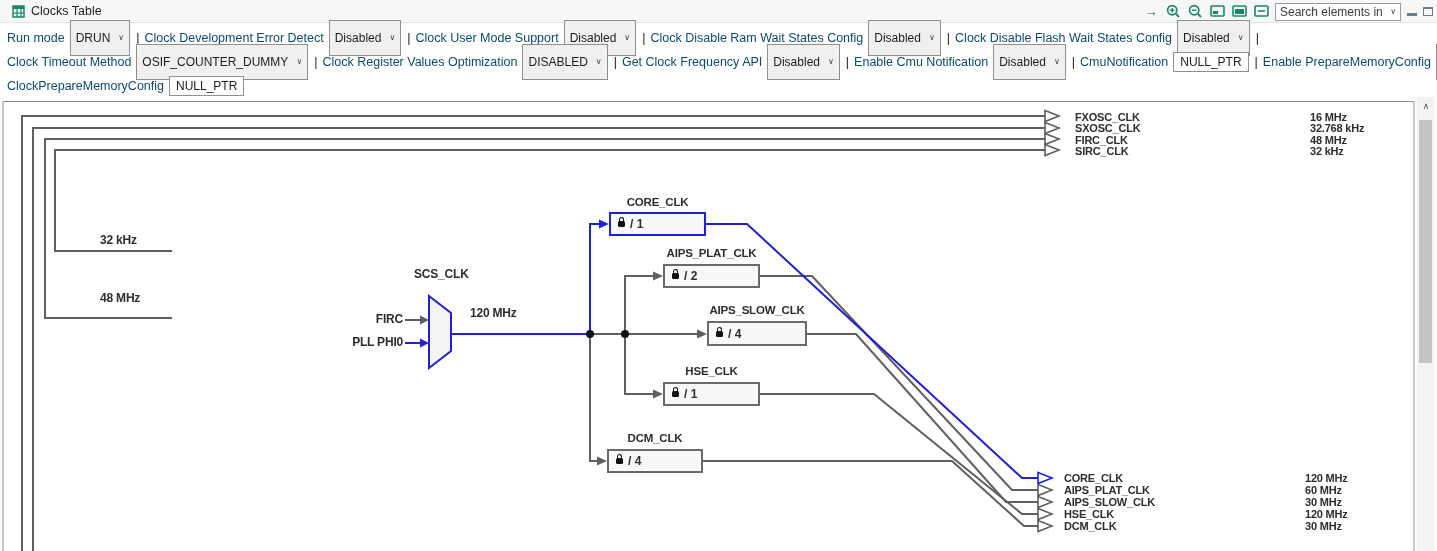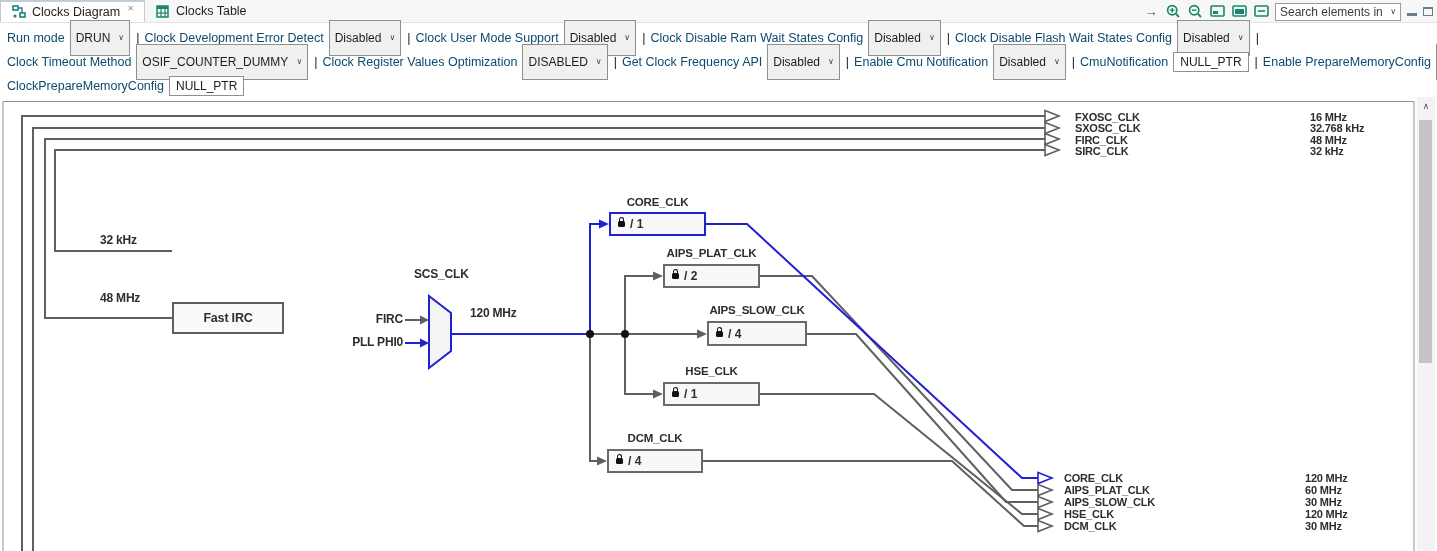--- a/index.html
+++ b/index.html
@@ -70,32 +70,20 @@
   .vscroll .up{position:absolute;left:0;top:0;width:18px;height:18px;display:flex;align-items:center;
     justify-content:center;font-size:9px;color:#555;}
   .vscroll .thumb{position:absolute;left:2px;top:23px;width:13px;height:243px;background:#c4c4c4;}
 </style>
 </head>
 <body>
 
 <div id="app">
 
   <div class="tabbar">
-    <div class="tab active">
-      <span class="tbicon">
-        <svg width="14" height="14" viewBox="0 0 14 14">
-            <rect x="1" y="1" width="5" height="4" fill="none" stroke="#17886b" stroke-width="1.6"></rect>
-            <rect x="8" y="8" width="5" height="4" fill="none" stroke="#17886b" stroke-width="1.6"></rect>
-            <path d="M6,3 L10,3 L10,8" stroke="#2a6fbd" stroke-width="1.4" fill="none"></path>
-            <circle cx="3" cy="11" r="1.6" fill="#17886b"></circle>
-          </svg>
-      </span>
-      <span>Clocks Diagram</span>
-      <span class="tab-close">✕</span>
-    </div>
     <div class="tab">
       <span class="tbicon">
         <svg width="13" height="13" viewBox="0 0 13 13">
             <rect x="1" y="1" width="11" height="11" fill="none" stroke="#17886b" stroke-width="1.5"></rect>
             <rect x="1" y="1" width="11" height="3" fill="#17886b"></rect>
             <line x1="5" y1="4" x2="5" y2="12" stroke="#17886b" stroke-width="1.2"></line>
             <line x1="9" y1="4" x2="9" y2="12" stroke="#17886b" stroke-width="1.2"></line>
             <line x1="1" y1="8" x2="12" y2="8" stroke="#17886b" stroke-width="1.2"></line>
           </svg>
       </span>
@@ -295,21 +283,20 @@
   <div class="dlab" style="left:1075px;top:122px;">SXOSC_CLK</div>
   <div class="dlab" style="left:1075px;top:134px;">FIRC_CLK</div>
   <div class="dlab" style="left:1075px;top:145px;">SIRC_CLK</div>
   <div class="dlab" style="left:1310px;top:111px;">16 MHz</div>
   <div class="dlab" style="left:1310px;top:122px;">32.768 kHz</div>
   <div class="dlab" style="left:1310px;top:134px;">48 MHz</div>
   <div class="dlab" style="left:1310px;top:145px;">32 kHz</div>
 
   <div class="dlab2" style="left:100px;top:234px;">32 kHz</div>
   <div class="dlab2" style="left:100px;top:292px;">48 MHz</div>
-  <div class="nodebox" style="left:172px;top:302px;width:112px;height:32px;">Fast IRC</div>
 
   <div class="dlab2" style="left:414px;top:268px;">SCS_CLK</div>
   <div class="dlab2" style="left:373px;top:313px;width:30px;text-align:right;">FIRC</div>
   <div class="dlab2" style="left:352px;top:336px;width:51px;text-align:right;">PLL PHI0</div>
   <div class="dlab2" style="left:470px;top:307px;">120 MHz</div>
 
   <div class="divlab" style="left:609px;top:196px;width:97px;">CORE_CLK</div>
   <div class="divbox active" style="left:609px;top:212px;width:97px;height:24px;">
       <span class="lock"></span>
       <span>/ 1</span>

